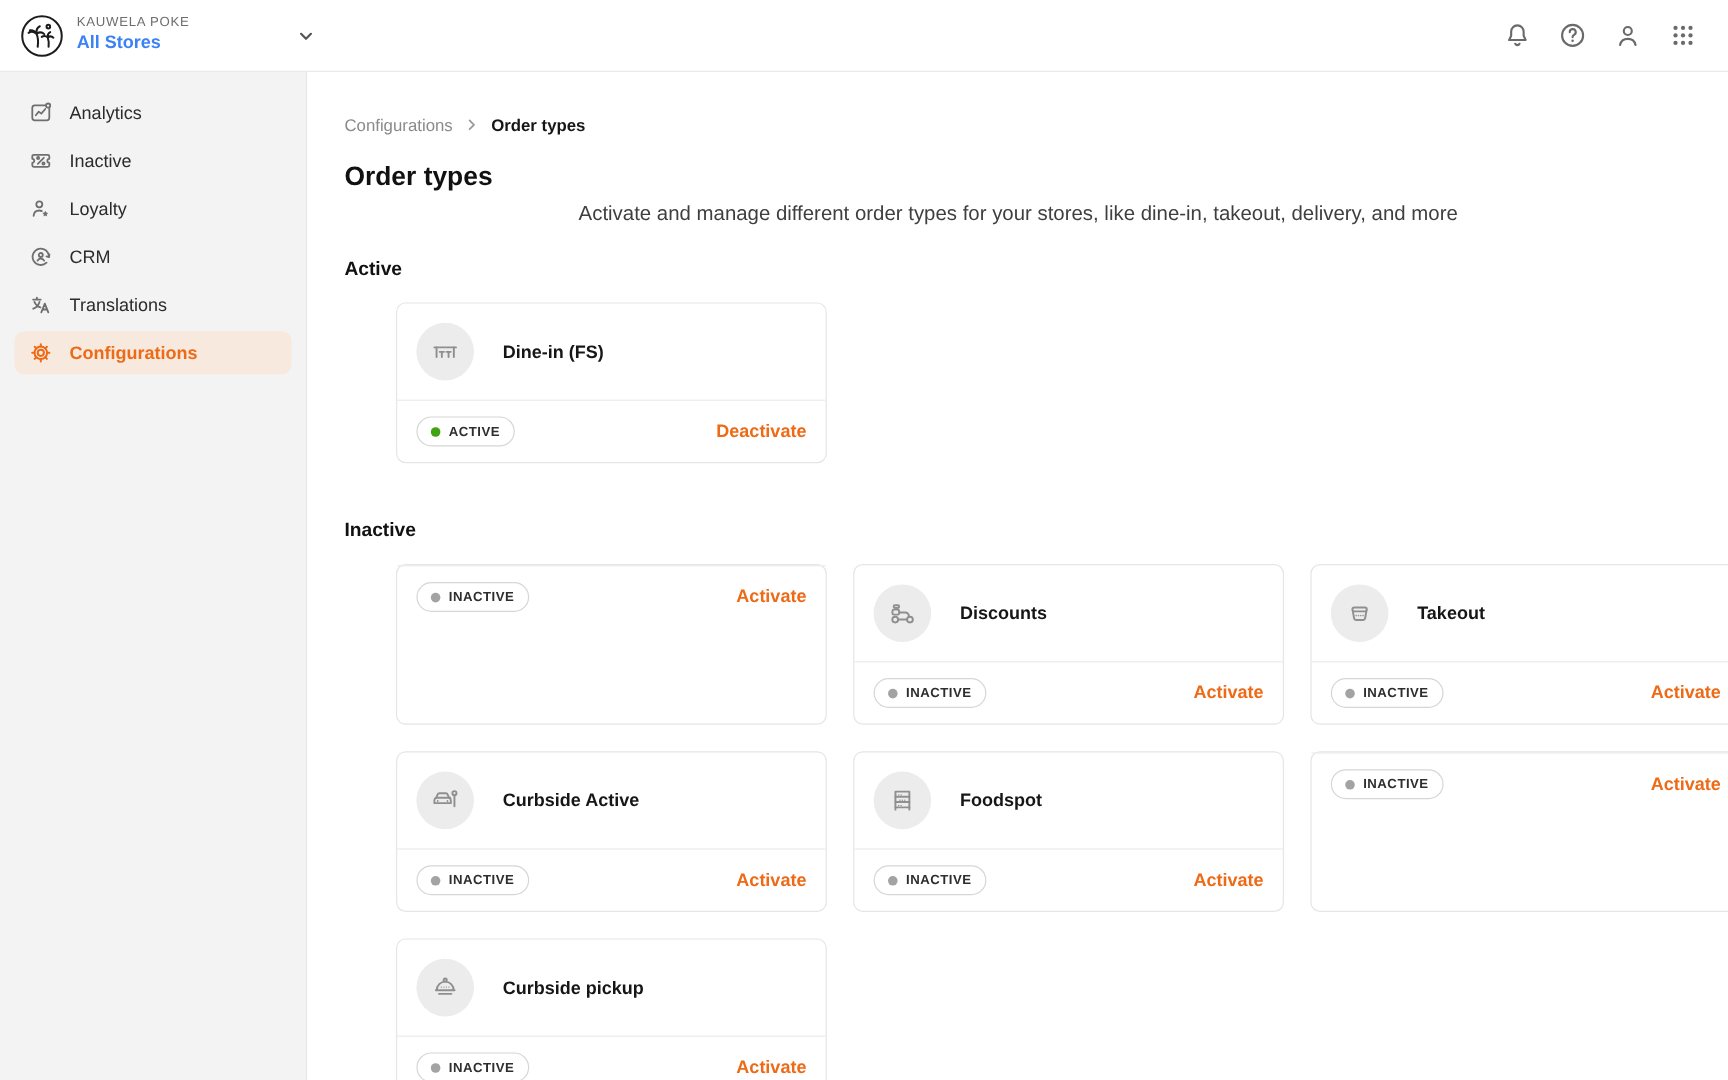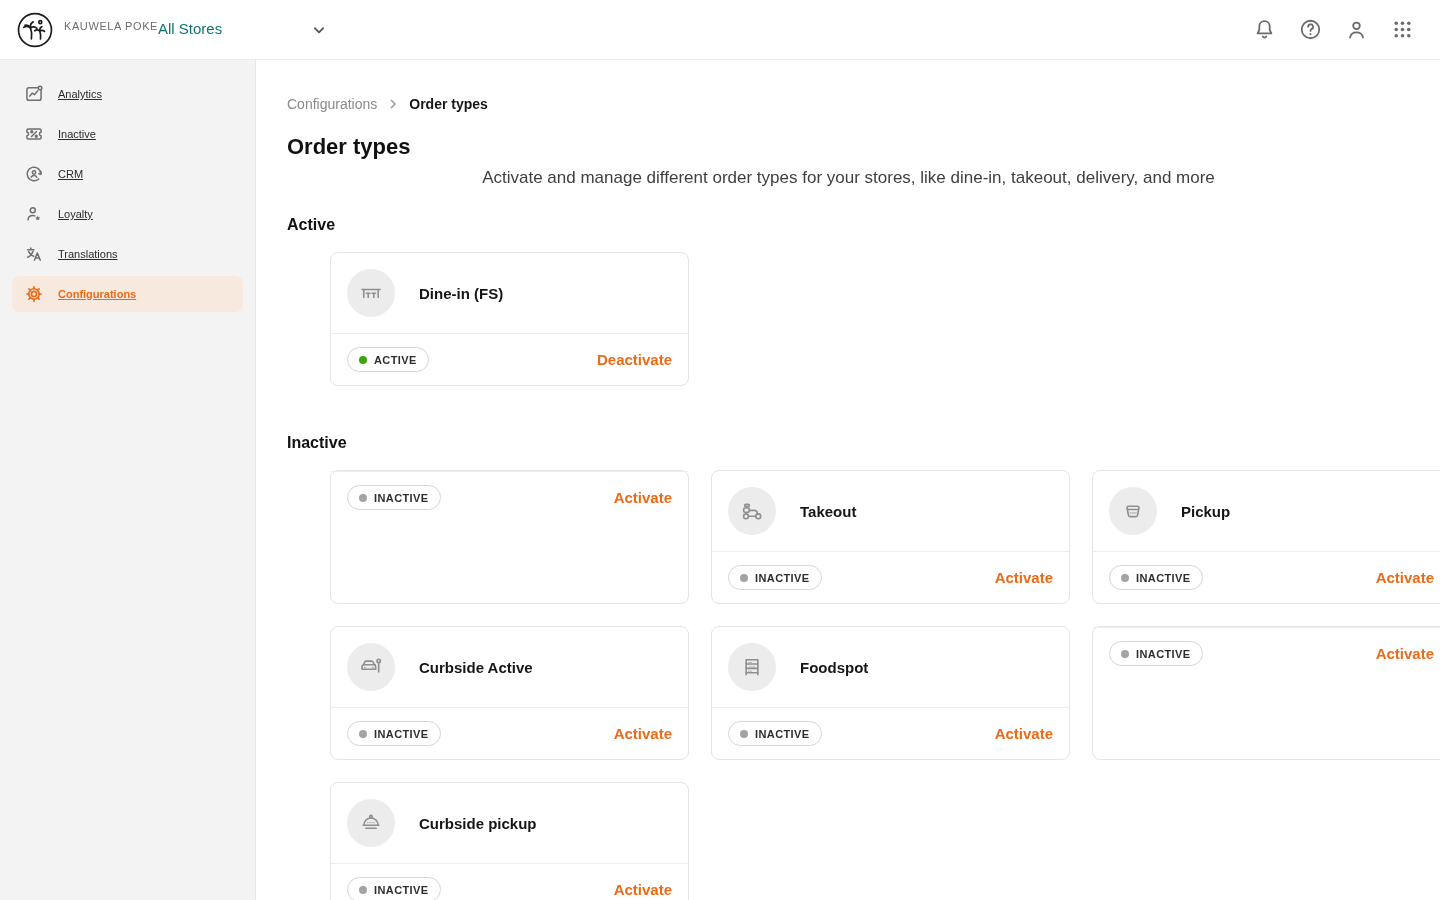--- a/index.html
+++ b/index.html
@@ -6,35 +6,35 @@
   html,body { margin:0; padding:0; width:1440px; height:900px; overflow:hidden;
               background:#fff; font-family:"Liberation Sans", sans-serif; color:#1c1c1c; }
 
   
   .app-header { position:fixed; top:0; left:0; right:0; height:60px; background:#fff;
                 display:flex; align-items:center; justify-content:space-between;
                 padding:0 24px 0 16px; border-bottom:1px solid #e9e9e9; z-index:10; }
   .store-switcher { display:flex; align-items:center; gap:10px; cursor:pointer; }
   .logo-circle { width:38px; height:38px; border-radius:50%; display:flex;
                  align-items:center; justify-content:center; color:#1c1c1c; }
-  .store-text { display:flex; flex-direction:row; line-height:1.25; }
+  .store-text { display:flex; flex-direction:column; line-height:1.25; }
   .store-org { font-size:11px; font-weight:500; letter-spacing:.6px; color:#6d6d6d; }
-  .store-name { font-size:15px; font-weight:400; color:#0f766e; }
+  .store-name { font-size:15px; font-weight:700; color:#3b82f6; }
   .switch-chevron { margin-left:76px; color:#555; display:flex; }
   .header-actions { display:flex; align-items:center; gap:18px; }
   .hicon { width:28px; height:28px; background:none; border:none; padding:0; cursor:pointer;
            color:#6a6a6a; display:flex; align-items:center; justify-content:center; }
 
   
   .sidebar { position:fixed; top:60px; left:0; bottom:0; width:256px; background:#f3f3f4;
              border-right:1px solid #e7e7e7; padding-top:12px; }
   .side-item { display:flex; align-items:center; gap:14px; height:36px; margin:4px 12px;
                padding:0 12px; border-radius:8px; cursor:pointer; color:#2b2b2b; }
   .side-icon { width:20px; height:20px; color:#6f6f6f; display:flex; flex:0 0 20px; }
-  .side-label { font-size:11px;text-decoration:underline; }
+  .side-label { font-size:15px; }
   .side-item.active { background:#f8e9de; }
   .side-item.active .side-label { color:var(--accent); font-weight:600; }
   .side-item.active .side-icon { color:var(--accent); }
 
   
   :root { --accent:#ed6a16; }
   .main { position:fixed; top:60px; left:256px; right:0; bottom:0; overflow:hidden;
           background:#fff; padding:36px 30px 0 31px; }
   .breadcrumb { display:flex; align-items:center; gap:8px; font-size:14px; margin-bottom:22px; }
   .crumb-parent { color:#8a8a8a; cursor:pointer; }
@@ -157,38 +157,38 @@
           <circle cx="9.3" cy="9.3" r="1.1"></circle>
           <circle cx="14.7" cy="14.7" r="1.1"></circle>
         </svg>
       </span>
     <span class="side-label">Inactive</span>
   </div>
 
   <div class="side-item">
     <span class="side-icon">
         <svg width="20" height="20" viewBox="0 0 24 24" fill="none" stroke="currentColor" stroke-linecap="round" stroke-linejoin="round" stroke-width="1.8">
+          <circle cx="10.5" cy="7.5" r="3"></circle>
+          <path d="M4.8 19c.3-3.2 2.6-5.3 5.7-5.3.9 0 1.8.2 2.5.6"></path>
+          <path d="M16.5 13.9l.95 1.9 2.05.3-1.5 1.45.35 2.05-1.85-1-1.85 1 .35-2.05-1.5-1.45 2.05-.3z" fill="currentColor" stroke="none"></path>
+        </svg>
+      </span>
+    <span class="side-label">Loyalty</span>
+  </div>
+
+  <div class="side-item">
+    <span class="side-icon">
+        <svg width="20" height="20" viewBox="0 0 24 24" fill="none" stroke="currentColor" stroke-linecap="round" stroke-linejoin="round" stroke-width="1.8">
           <path d="M20.2 12a8.2 8.2 0 1 0-2.5 5.9"></path>
           <path d="M20.6 9.6l-.4 2.6-2.5-.6"></path>
           <circle cx="12" cy="10.2" r="2"></circle>
           <path d="M8.7 15.8c.7-1.3 1.9-2 3.3-2s2.6.7 3.3 2"></path>
         </svg>
       </span>
     <span class="side-label">CRM</span>
-  </div>
-
-  <div class="side-item">
-    <span class="side-icon">
-        <svg width="20" height="20" viewBox="0 0 24 24" fill="none" stroke="currentColor" stroke-linecap="round" stroke-linejoin="round" stroke-width="1.8">
-          <circle cx="10.5" cy="7.5" r="3"></circle>
-          <path d="M4.8 19c.3-3.2 2.6-5.3 5.7-5.3.9 0 1.8.2 2.5.6"></path>
-          <path d="M16.5 13.9l.95 1.9 2.05.3-1.5 1.45.35 2.05-1.85-1-1.85 1 .35-2.05-1.5-1.45 2.05-.3z" fill="currentColor" stroke="none"></path>
-        </svg>
-      </span>
-    <span class="side-label">Loyalty</span>
   </div>
 
   <div class="side-item">
     <span class="side-icon">
         <svg width="20" height="20" viewBox="0 0 24 24" fill="none" stroke="currentColor" stroke-linecap="round" stroke-linejoin="round" stroke-width="1.8">
           <path d="M4.3 6.8h7.6M8.1 4.8v2"></path>
           <path d="M5.6 9.1c1.2 2.7 3.3 4.7 6 5.5M10.7 9.1c-1 3.2-3.1 5.6-6.3 6.8"></path>
           <path d="M12.5 19.5L16 10.8l3.5 8.7M13.9 16.7h4.4"></path>
         </svg>
       </span>
@@ -264,21 +264,21 @@
       <span class="otype-icon-circle">
                 <svg width="28" height="28" viewBox="0 0 28 28" fill="none" stroke="currentColor" stroke-linecap="round" stroke-linejoin="round" stroke-width="1.6">
                   <circle cx="8" cy="19.3" r="2.4"></circle>
                   <circle cx="20.3" cy="19.3" r="2.4"></circle>
                   <rect x="6.7" y="7.4" width="4.6" height="2.2" rx="1.1"></rect>
                   <rect x="5.7" y="11" width="5.6" height="4.2" rx="1.2"></rect>
                   <path d="M11.3 13.4h5c1.8 0 3 1.3 3.2 3.2"></path>
                   <path d="M10.4 19.3h7.5"></path>
                 </svg>
               </span>
-      <span class="otype-name">Takeout</span>
+      <span class="otype-name">Discounts</span>
     </div>
     <div class="card-footer">
       <span class="status-pill">
         <span class="status-dot" style="background: rgb(163, 163, 163);"></span>
         <span class="status-label">INACTIVE</span>
       </span>
       <button class="card-action">Activate</button>
     </div>
   </div>
 
@@ -289,21 +289,21 @@
                   <rect x="8" y="9.3" width="12" height="3.2" rx="1.6"></rect>
                   <path d="M8.4 12.5l1 5.7a1.7 1.7 0 0 0 1.7 1.4h5.8a1.7 1.7 0 0 0 1.7-1.4l1-5.7"></path>
                   <g fill="currentColor" stroke="none">
                     <circle cx="11.2" cy="16" r=".65"></circle>
                     <circle cx="13.1" cy="16" r=".65"></circle>
                     <circle cx="15" cy="16" r=".65"></circle>
                     <circle cx="16.9" cy="16" r=".65"></circle>
                   </g>
                 </svg>
               </span>
-      <span class="otype-name">Pickup</span>
+      <span class="otype-name">Takeout</span>
     </div>
     <div class="card-footer">
       <span class="status-pill">
         <span class="status-dot" style="background: rgb(163, 163, 163);"></span>
         <span class="status-label">INACTIVE</span>
       </span>
       <button class="card-action">Activate</button>
     </div>
   </div>
 

